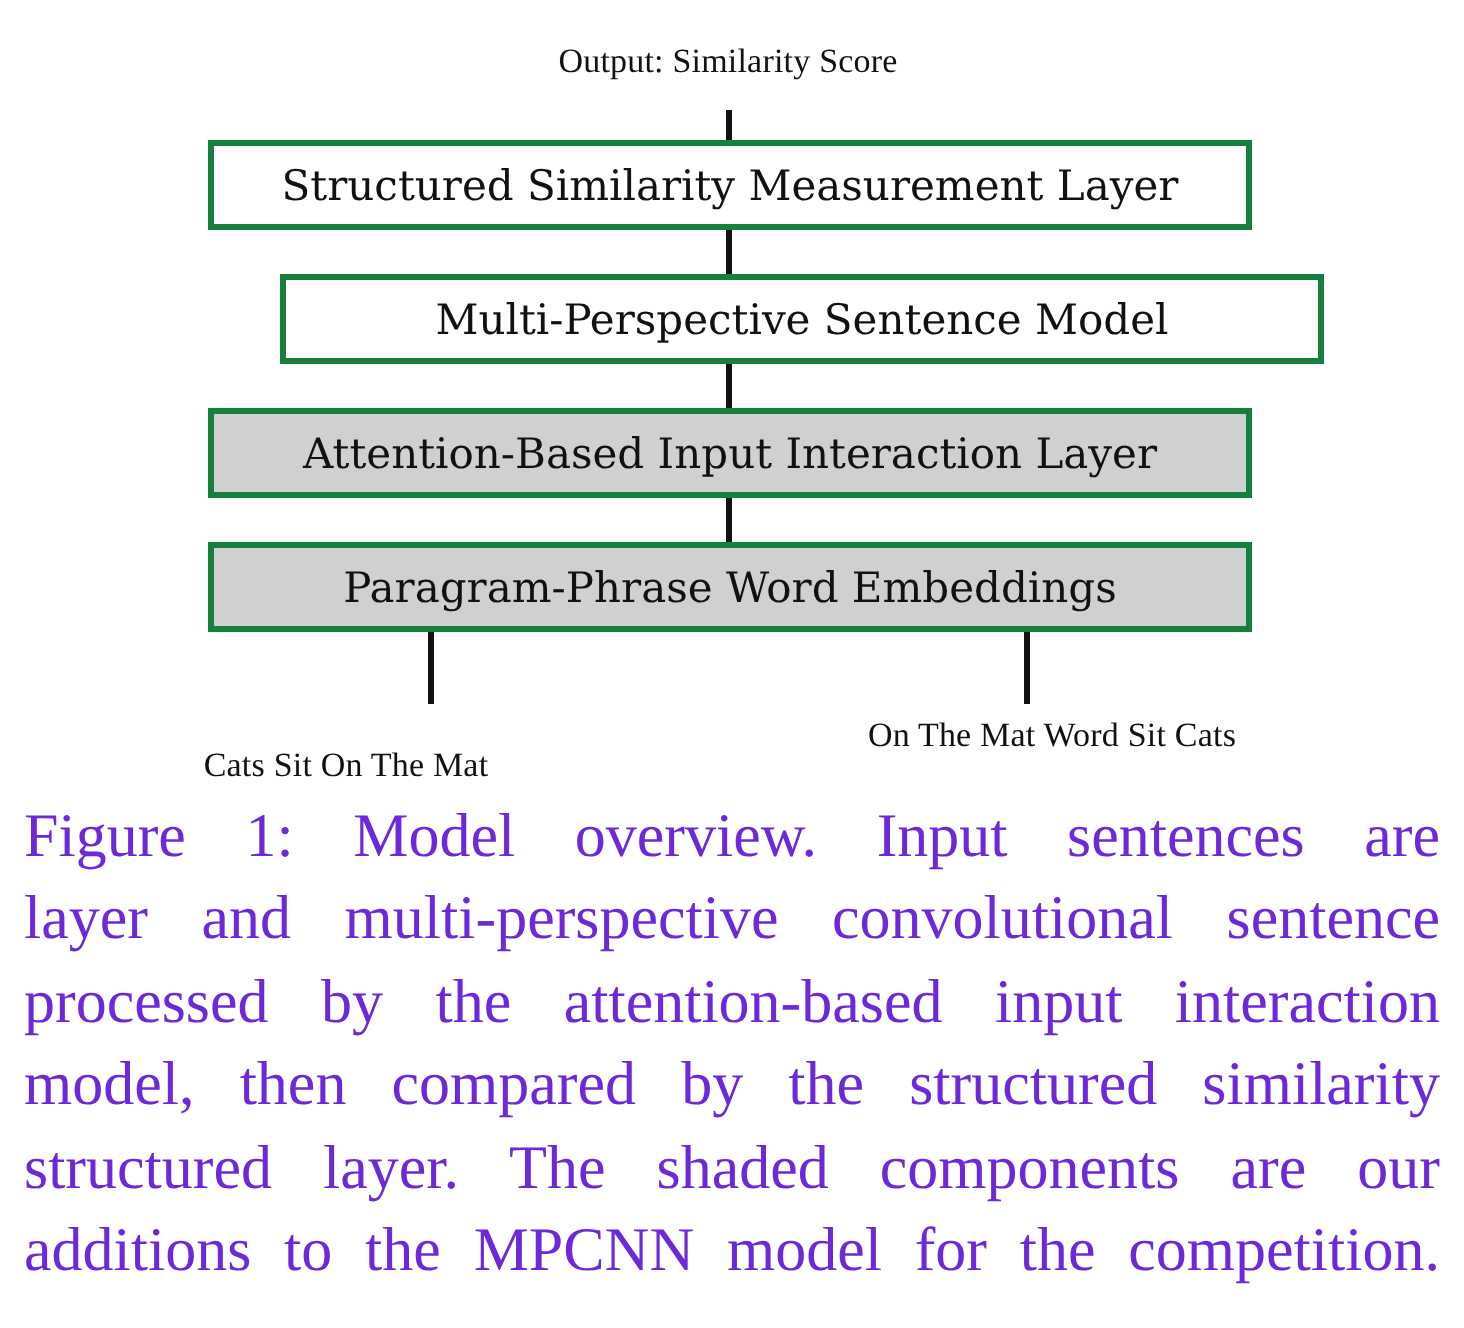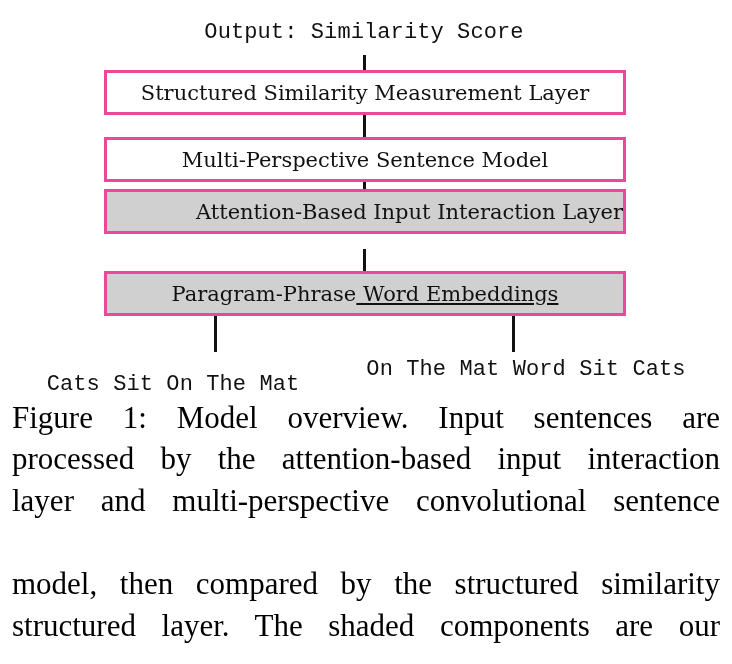--- a/index.html
+++ b/index.html
@@ -1,66 +1,67 @@
 <!DOCTYPE html>
 <html><head>
 <meta charset="utf-8">
 <style>
   html, body { margin:0; padding:0; background:#ffffff; }
   body { width:732px; height:664px; position:relative; overflow:hidden;
          font-family:"DejaVu Serif","Liberation Serif",serif; color:#111; }
   .abs { position:absolute; }
-  .label { font-family:Liberation Mono, monospace; font-size:22px;
+  .label { font-family:Liberation Serif, serif; font-size:17px;
            white-space:nowrap; text-align:center; line-height:1; letter-spacing:0.1px; }
   .box { position:absolute; left:104px; width:516px; height:39px;
-         border:3px solid #ec4899; background:#ffffff;
+         border:3px solid #15803d; background:#ffffff;
          display:flex; align-items:center; justify-content:center; box-sizing:content-box; }
   .box.shaded { background:#d0d0d0; }
   .box span.t { font-family:"DejaVu Serif","Liberation Serif",serif; font-size:21px; white-space:nowrap; }
   .box span.it { }
   .vline { position:absolute; width:3px; background:#111; }
   .caption { position:absolute; left:12px; top:397px; width:708px;
              font-family:"Liberation Serif",serif; font-size:31px; line-height:41.4px;
-             text-align:justify; text-align-last:justify; color:#000000; }
+             text-align:justify; text-align-last:justify; color:#6d28d9; }
   .caption .ln { display:block; text-align:justify; text-align-last:justify; white-space:nowrap; }
 </style>
 </head>
 <body>
 
 <div class="abs label" style="left:164px; top:22px; width:400px;">Output: Similarity Score</div>
 
 <div class="vline" style="left:363px; top:55px; height:15px;"></div>
 
 <div class="box" style="top:70px;">
   <span class="t">Structured Similarity Measurement Layer</span>
 </div>
 
 <div class="vline" style="left:363px; top:115px; height:22px;"></div>
 
-<div class="box" style="top:137px;">
+<div class="box" style="top:137px;margin-left:36px;">
   <span class="t">Multi-Perspective Sentence Model</span>
 </div>
 
 <div class="vline" style="left:363px; top:182px; height:22px;"></div>
 
-<div class="box shaded" style="top:189px;justify-content:flex-end;">
+<div class="box shaded" style="top:204px;">
   <span class="t">Attention-Based Input Interaction Layer</span>
 </div>
 
 <div class="vline" style="left:363px; top:249px; height:22px;"></div>
 
 <div class="box shaded" style="top:271px;">
-  <span class="t"><span class="it">Paragram-Phrase</span><span style="white-space:pre;text-decoration:underline;"> Word Embeddings</span></span>
+  <span class="t"><span class="it">Paragram-Phrase</span><span style="white-space:pre;"> Word Embeddings</span></span>
 </div>
 
 <div class="vline" style="left:214px; top:316px; height:36px;"></div>
 <div class="vline" style="left:512px; top:316px; height:36px;"></div>
 
 <div class="abs label" style="left:28px; top:374px; width:290px;">Cats Sit On The Mat</div>
 <div class="abs label" style="left:356px; top:359px; width:340px;">On The Mat Word Sit Cats</div>
 
 <div class="caption">
   <span class="ln" style="display: block; word-spacing: 22.0625px;">Figure 1: Model overview. Input sentences are</span>
+  <span class="ln" style="display: block; word-spacing: 19.043px;">layer and multi-perspective convolutional sentence</span>
   <span class="ln" style="display: block; word-spacing: 18.4969px;">processed by the attention-based input interaction</span>
-  <span class="ln" style="display: block; word-spacing: 19.043px;">layer and multi-perspective convolutional sentence</span>
-  <span class="ln" style="display: block; word-spacing: 14.8359px; margin-top: 42px;">model, then compared by the structured similarity</span>
+  <span class="ln" style="display: block; word-spacing: 14.8359px;">model, then compared by the structured similarity</span>
   <span class="ln" style="display: block; word-spacing: 10.9245px;">structured layer. The shaded components are our</span>
+  <span class="ln" style="display: block; word-spacing: 8.64286px;">additions to the MPCNN model for the competition.</span>
 </div>
 
 </body></html>

